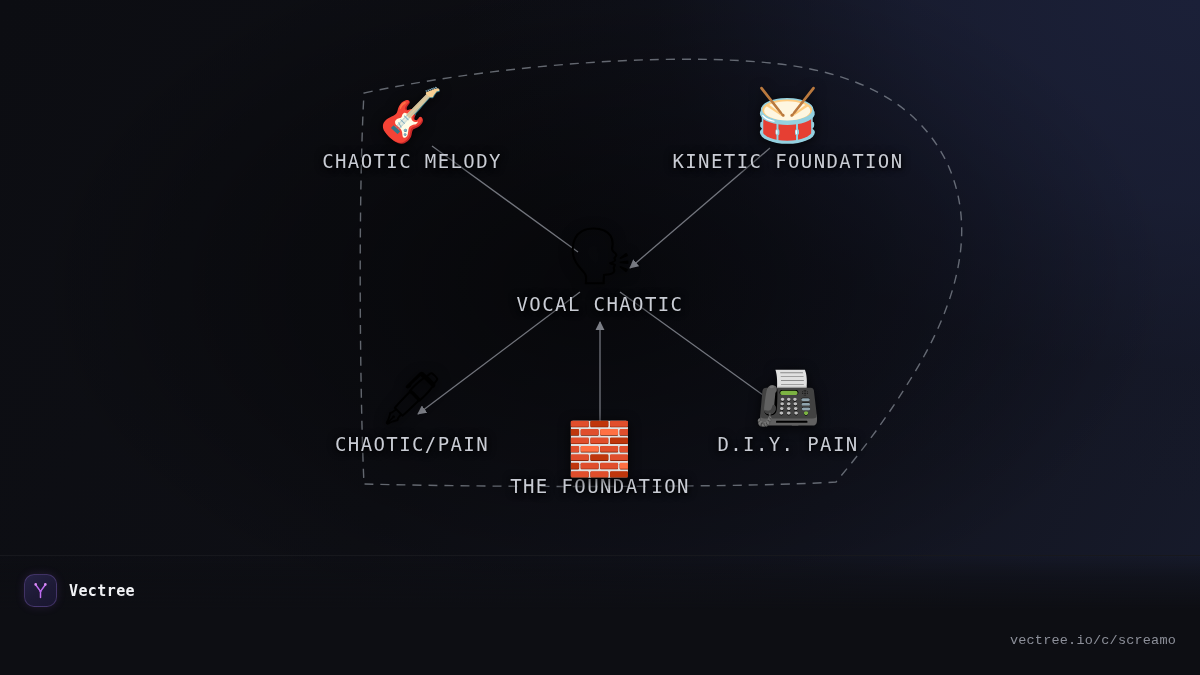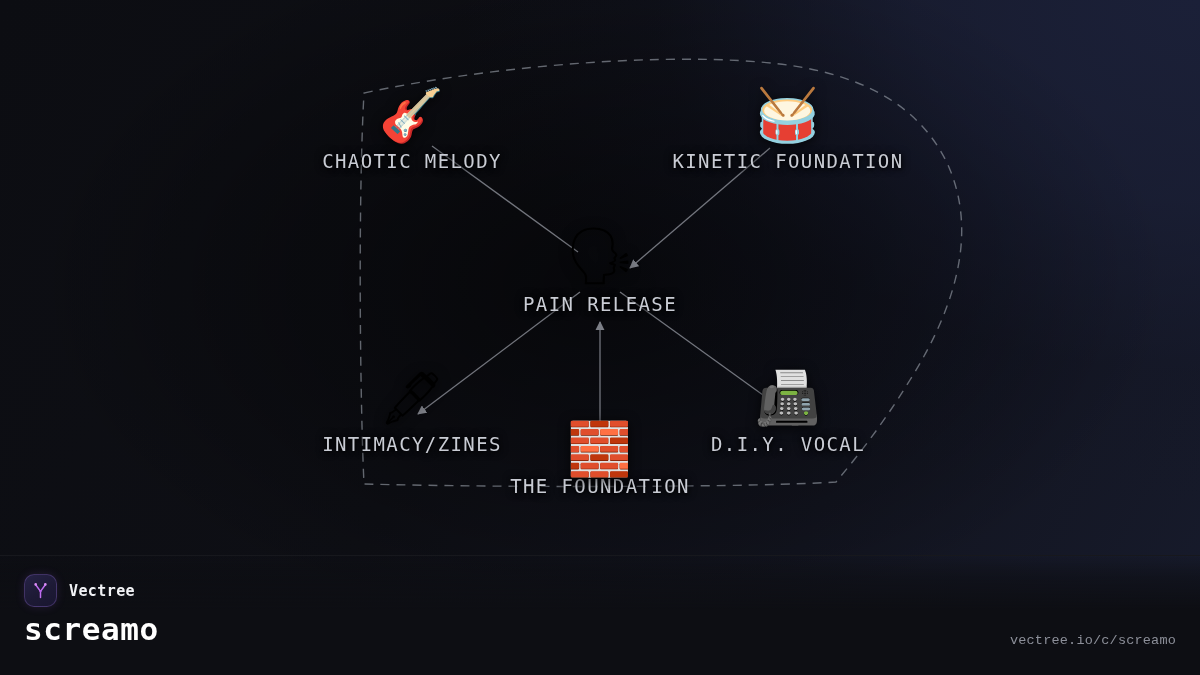--- a/index.html
+++ b/index.html
@@ -193,52 +193,51 @@
   <div class="node-label">CHAOTIC MELODY</div>
 </div>
 
 <div class="node outer" id="node-kinetic-percursion" style="left: 788px; top: 130px;">
   <div class="node-emoji">🥁</div>
   <div class="node-label">KINETIC FOUNDATION</div>
 </div>
 
 <div class="node central" id="node-vocal-release" style="left: 600px; top: 271px;">
   <div class="node-emoji">🗣</div>
-  <div class="node-label">PAIN RELEASE</div>
+  <div class="node-label">VOCAL CHAOTIC</div>
 </div>
 
 <div class="node outer" id="node-intimacy-pain" style="left: 412px; top: 413px;">
   <div class="node-emoji">🖋</div>
-  <div class="node-label">INTIMACY/ZINES</div>
+  <div class="node-label">CHAOTIC/PAIN</div>
 </div>
 
 <div class="node outer" id="node-the-foundation" style="left: 600px; top: 460px;">
   <div class="node-emoji">🧱</div>
   <div class="node-label">THE FOUNDATION</div>
 </div>
 
 <div class="node outer" id="node-diy-zines" style="left: 788px; top: 413px;">
   <div class="node-emoji">📠</div>
-  <div class="node-label">D.I.Y. VOCAL</div>
+  <div class="node-label">D.I.Y. PAIN</div>
 </div>
 
 <div id="footer">
 
   <div id="brand-row">
     <div id="brand-logo">
       <svg width="21" height="21" viewBox="0 0 24 24" aria-hidden="true">
         <g stroke="#c06ef0" stroke-width="1.7" stroke-linecap="round" fill="none">
           <path d="M12 20 L12 13"></path>
           <path d="M12 13 L6.5 5.5"></path>
           <path d="M12 13 L17.5 5.5"></path>
         </g>
         <circle cx="6.5" cy="5.0" r="1.5" fill="#d98cf5"></circle>
         <circle cx="17.5" cy="5.0" r="1.5" fill="#d98cf5"></circle>
         <circle cx="12" cy="12.6" r="1.2" fill="#b861ea"></circle>
       </svg>
     </div>
     <div id="brand-name">Vectree</div>
   </div>
 
-  <div id="page-title">screamo</div>
 
   <div id="footer-url">vectree.io/c/screamo</div>
 </div>
 
 </body></html>

